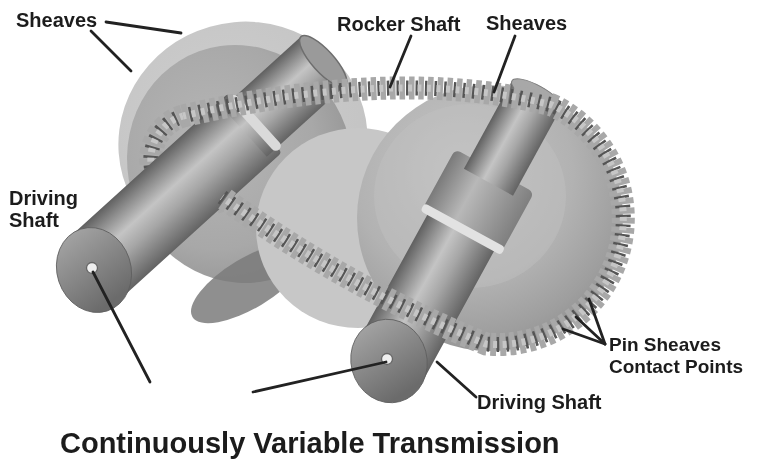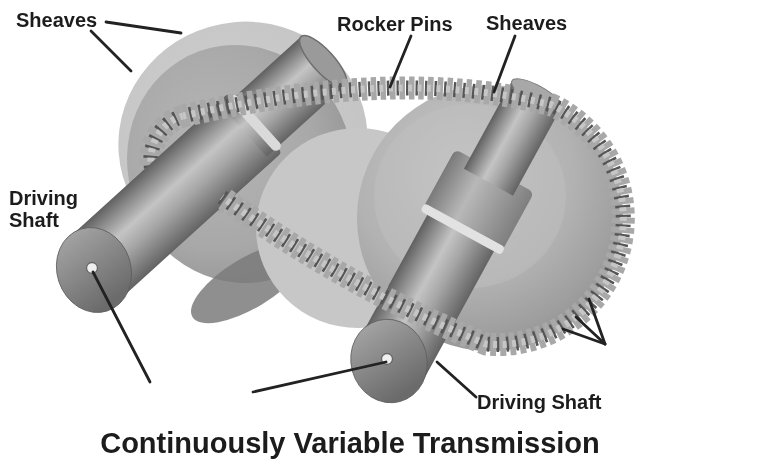--- a/index.html
+++ b/index.html
@@ -18,21 +18,21 @@
   }
   .lbl.wrap{white-space:normal;}
   #lbl-sheaves{left:16px;top:9px;}
   #lbl-rocker-pins{left:337px;top:13px;}
   #lbl-plates{left:486px;top:12px;}
   #lbl-driving-shaft-left{left:9px;top:187px;width:96px;}
   #lbl-supports{left:152px;top:380px;}
   #lbl-driving-shaft-right{left:477px;top:391px;}
   #lbl-pin-sheaves{left:609px;top:334px;font-size:19px;line-height:22px;}
   #diagram-title{
-    position:absolute;left:60px;top:427px;width:580px;text-align:center;
+    position:absolute;left:60px;top:427px;width:580px;
     font-weight:bold;font-size:29px;color:var(--text);letter-spacing:0px;
   }
   .leader{stroke:var(--leader-line);stroke-width:2.8;stroke-linecap:round;}
 </style>
 </head>
 <body>
 
 <div class="stage">
 
   <svg width="768" height="468" viewBox="0 0 768 468">
@@ -121,21 +121,23 @@
       <line class="leader" x1="93" y1="272" x2="150" y2="382"></line>
       <line class="leader" x1="253" y1="392" x2="386" y2="362"></line>
       <line class="leader" x1="437" y1="362" x2="476" y2="397"></line>
       <line class="leader" x1="589" y1="299" x2="605" y2="344"></line>
       <line class="leader" x1="576" y1="317" x2="605" y2="344"></line>
       <line class="leader" x1="563" y1="329" x2="605" y2="344"></line>
     </g>
   </svg>
 
   <div class="lbl" id="lbl-sheaves">Sheaves</div>
-  <div class="lbl" id="lbl-rocker-pins">Rocker Pins</div>
+  <div class="lbl" id="lbl-rocker-pins">Rocker Shaft</div>
   <div class="lbl" id="lbl-plates">Sheaves</div>
   <div class="lbl wrap" id="lbl-driving-shaft-left">Driving Shaft</div>
   <div class="lbl" id="lbl-driving-shaft-right">Driving Shaft</div>
   <div class="lbl" id="lbl-pin-sheaves">
+    <div>Pin Sheaves</div>
+    <div>Contact Points</div>
   </div>
 
   <div id="diagram-title">Continuously Variable Transmission</div>
 </div>
 
 </body></html>

